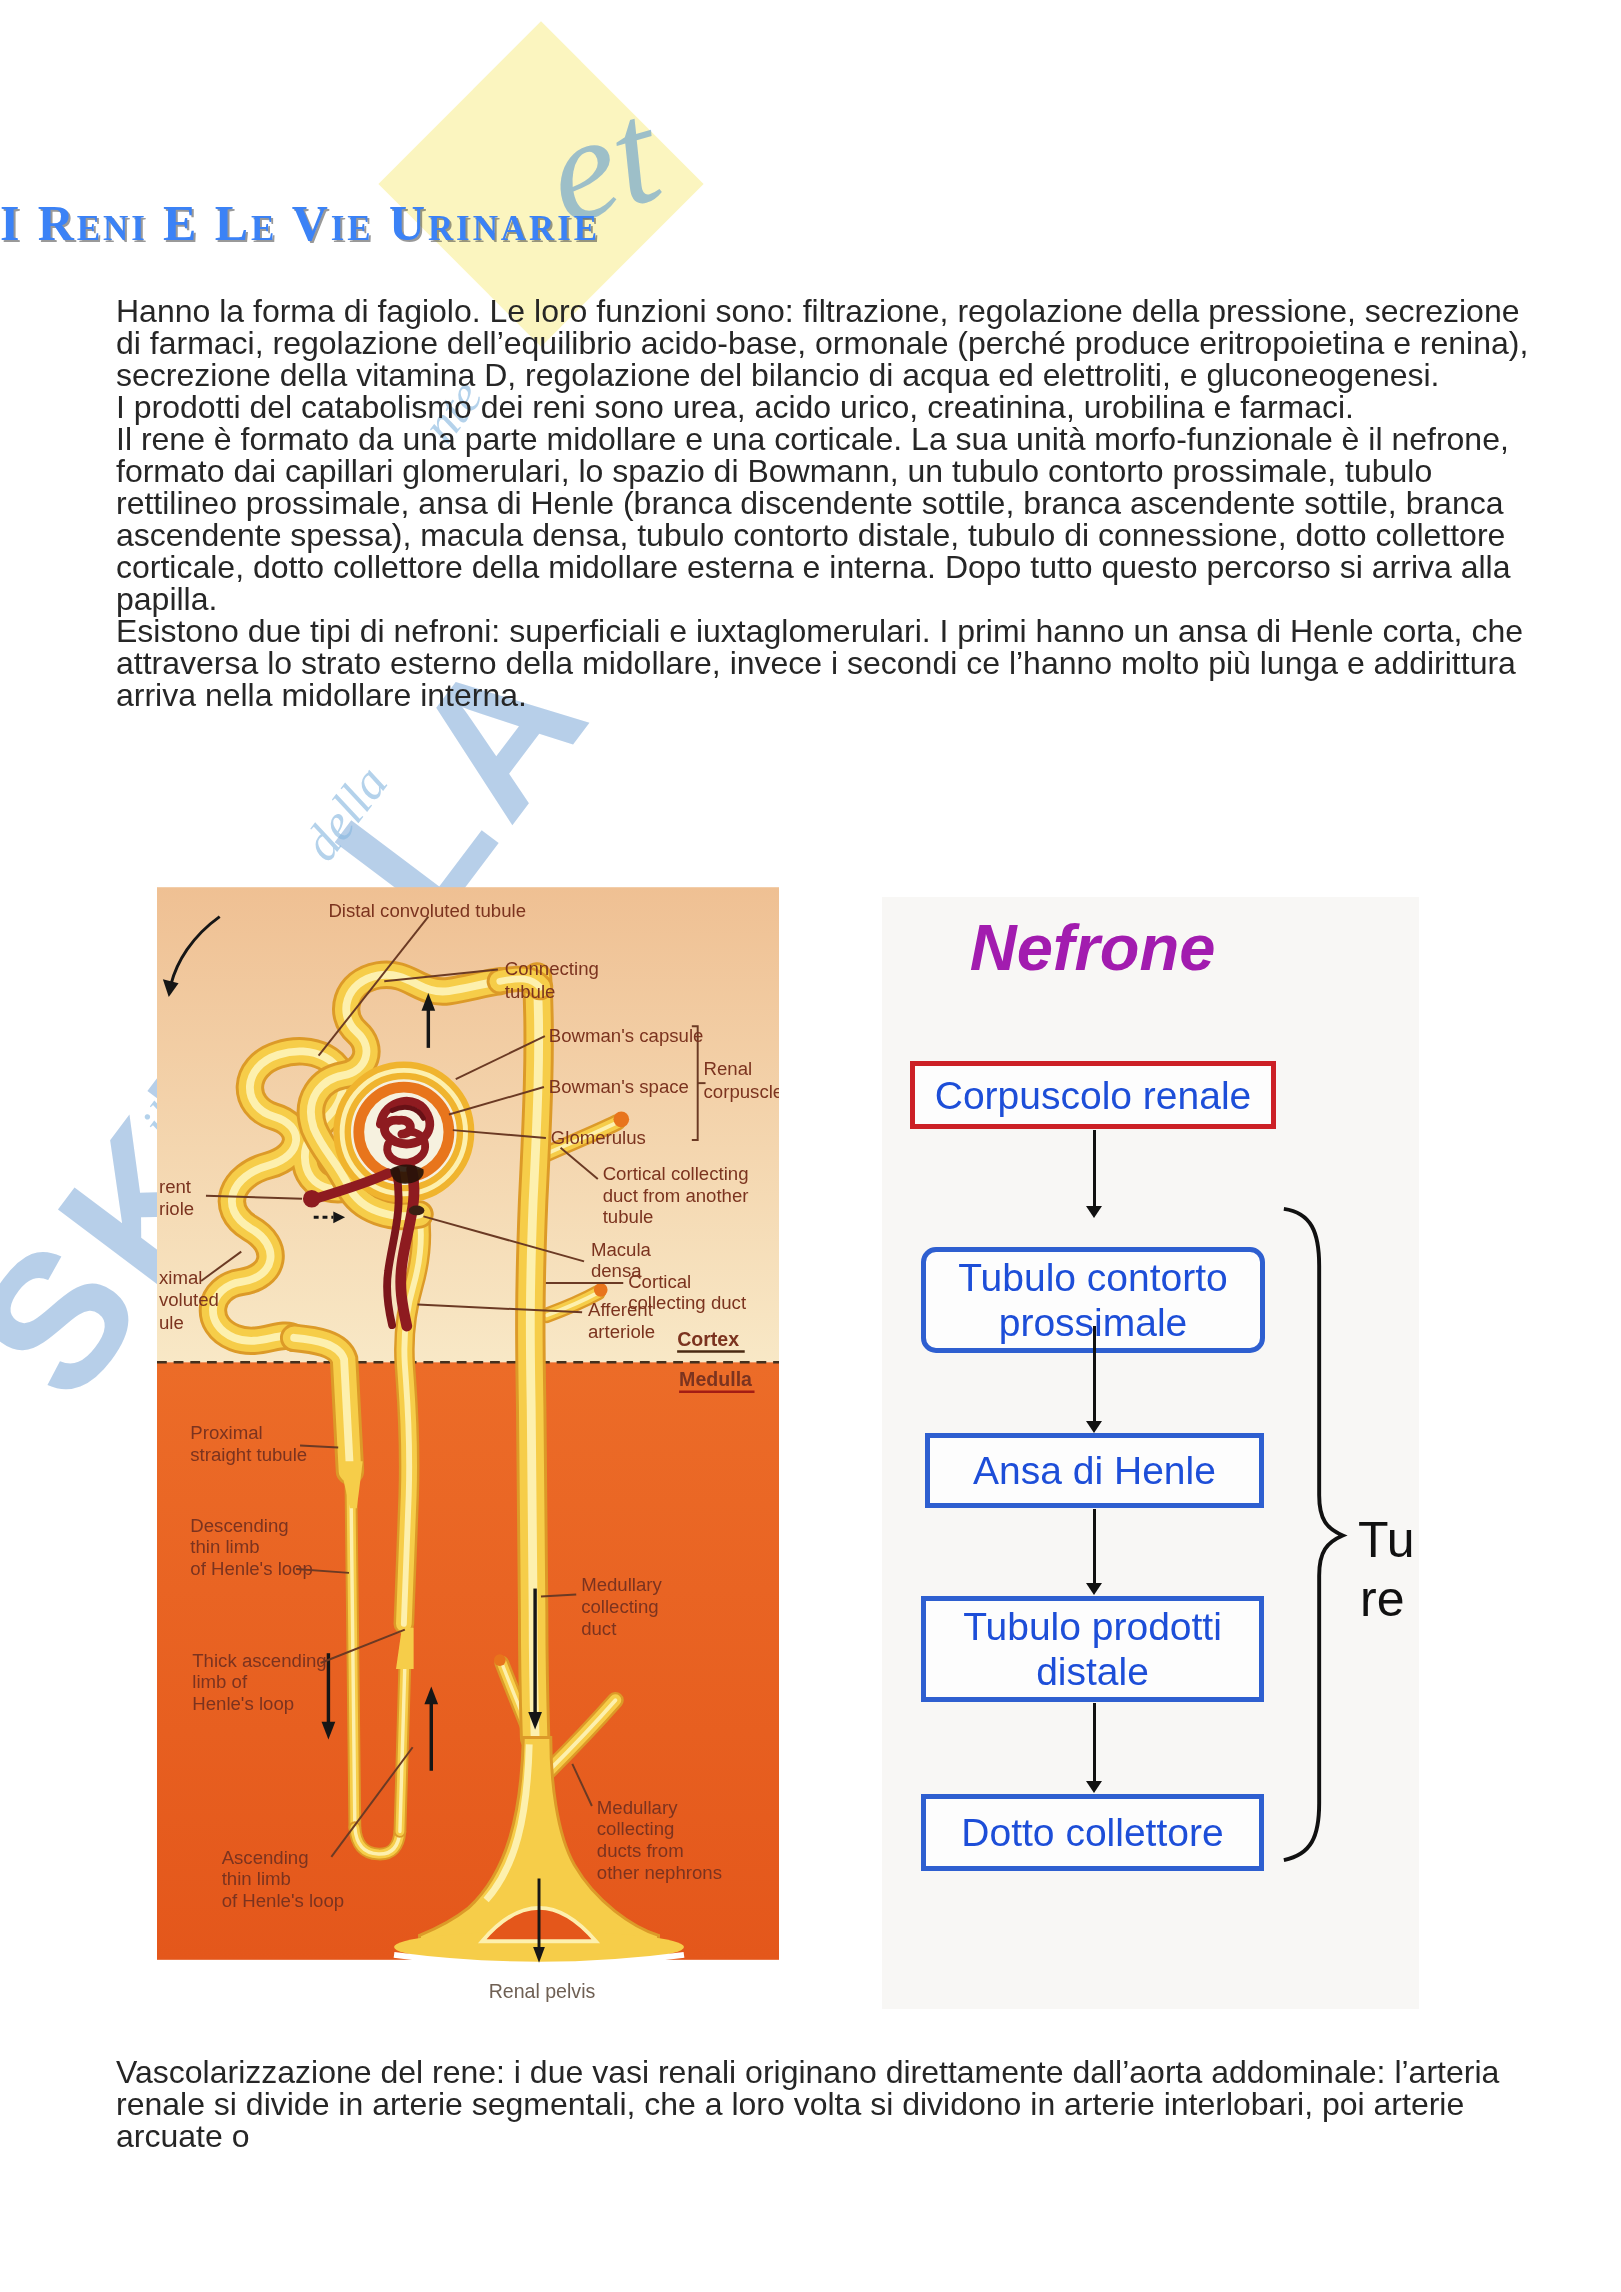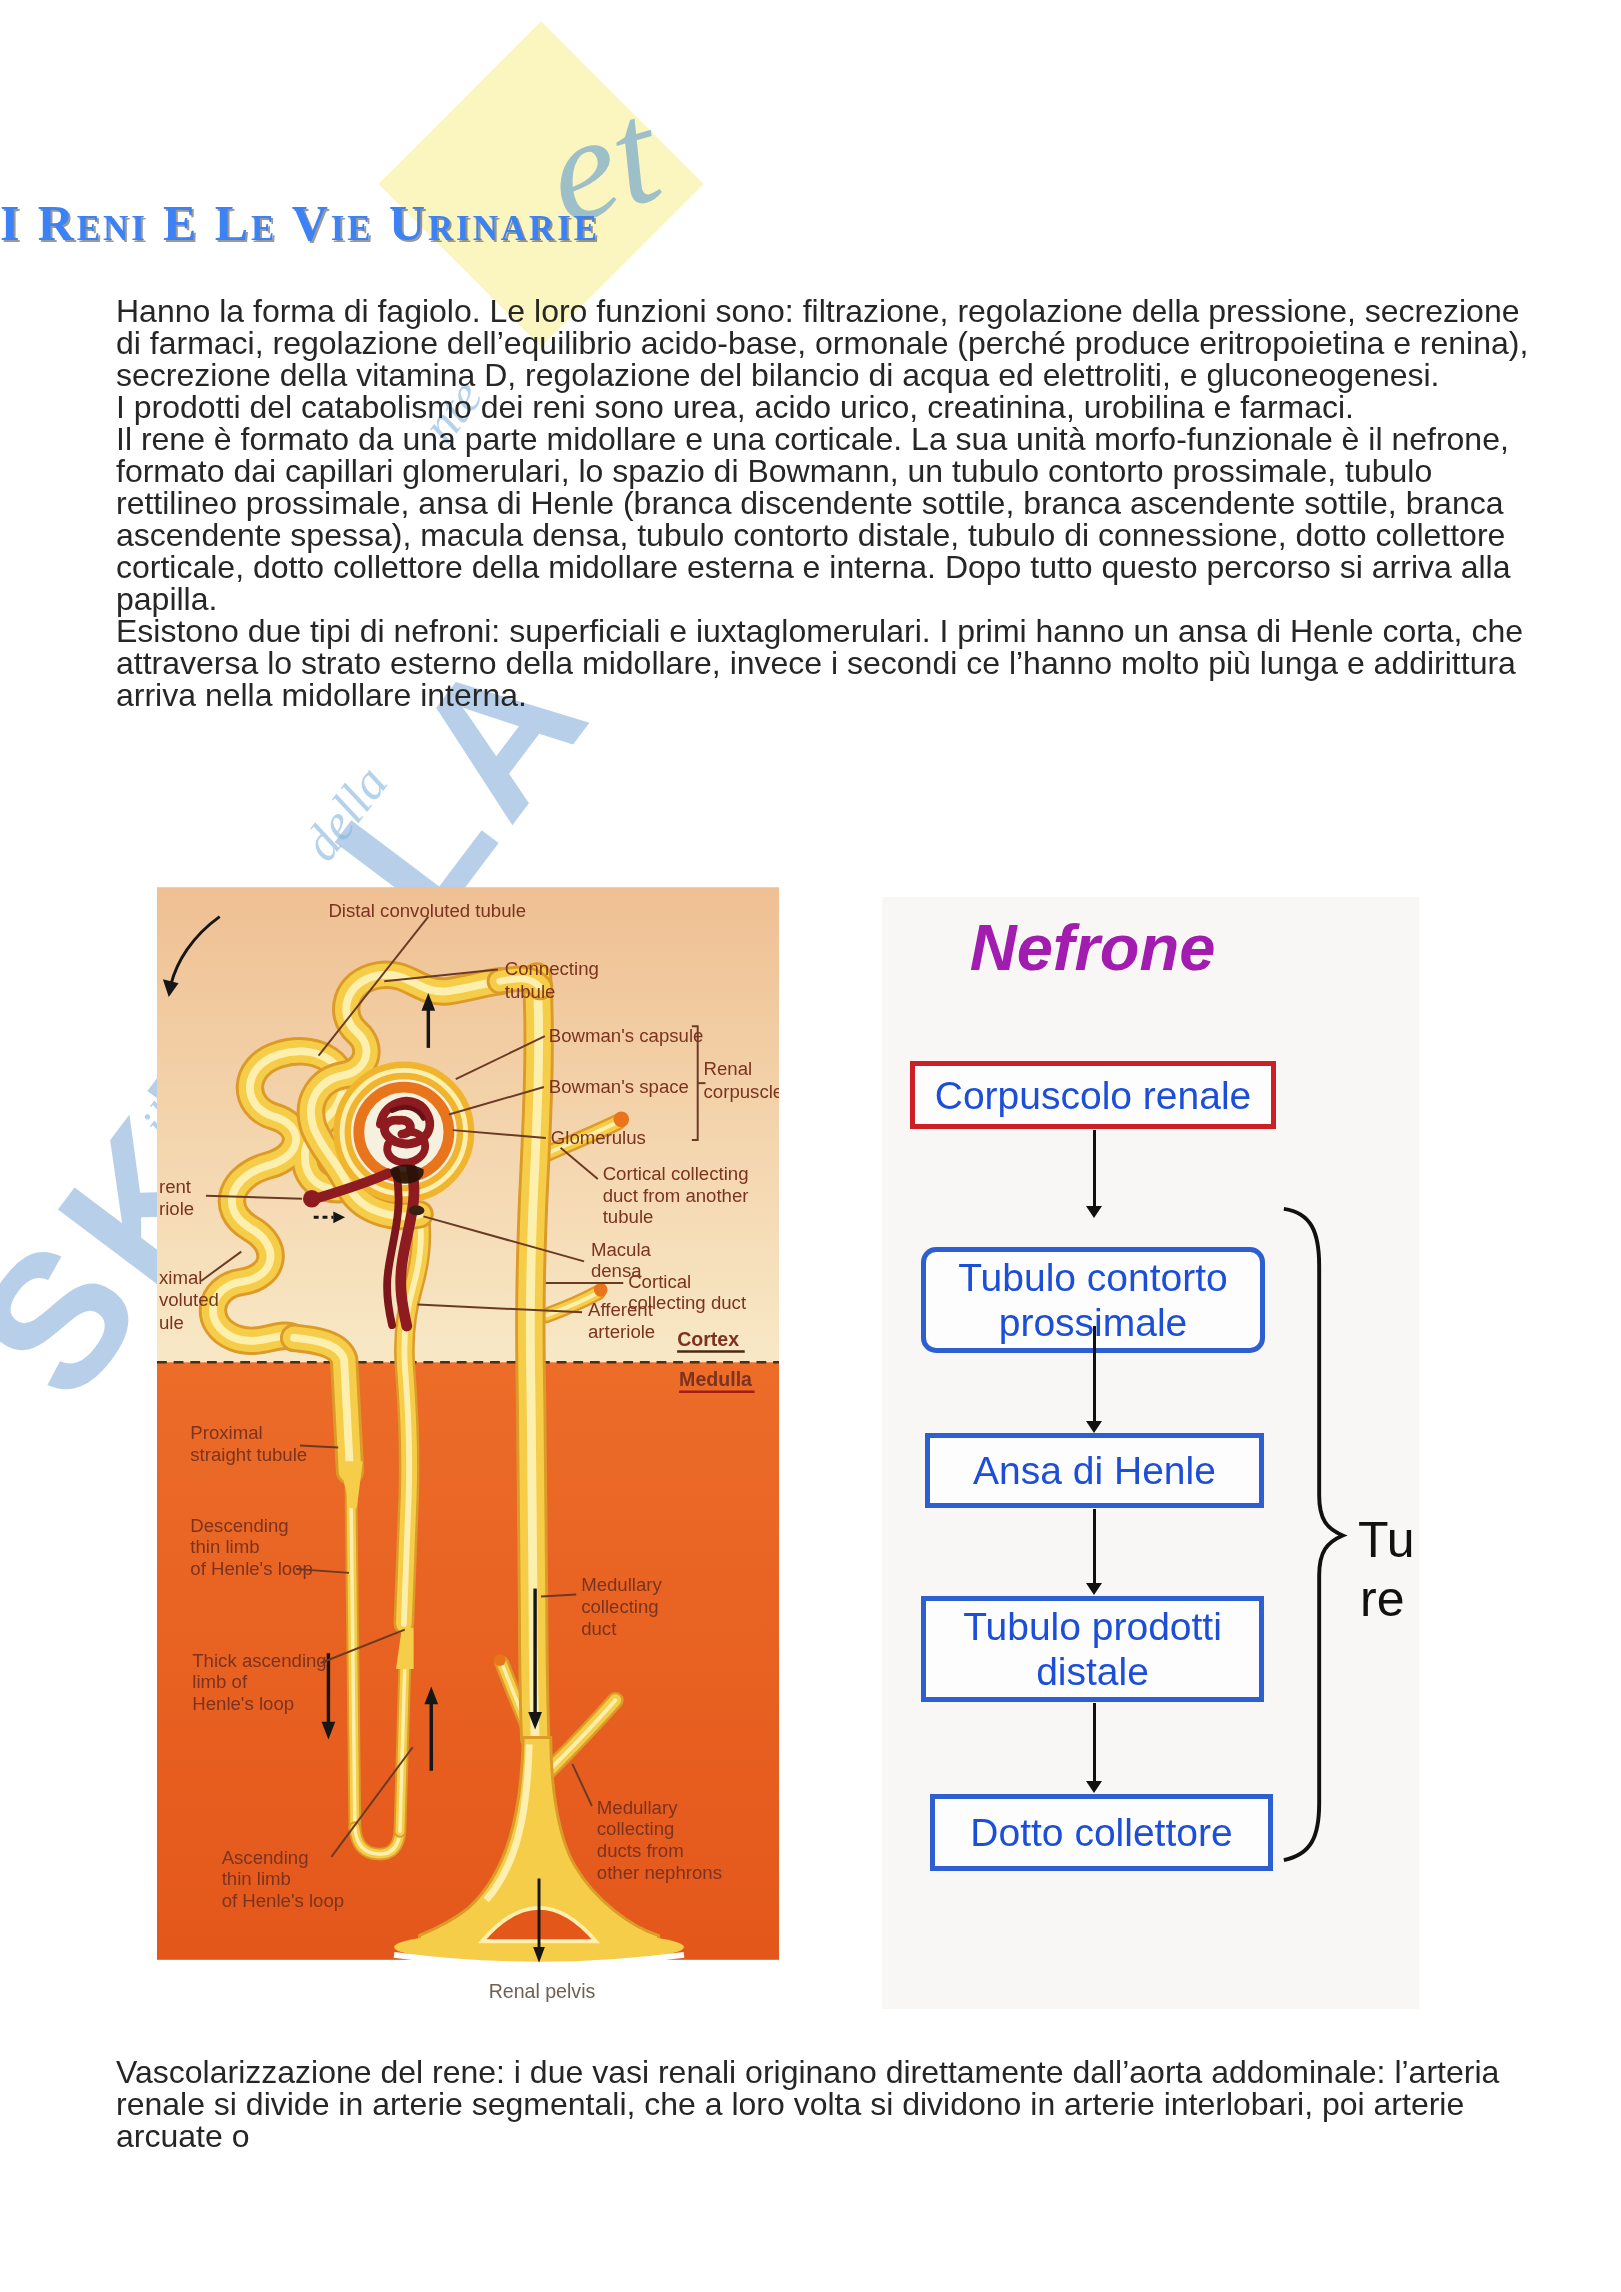--- a/index.html
+++ b/index.html
@@ -262,21 +262,21 @@
 
   <div class="fc-box b-blue" style="left:921px;top:1247px;width:334px;height:96px;border-radius:15px;">Tubulo contorto prossimale</div>
   <div class="fc-arrow" style="top:1326px;height:95px;"></div>
 
   <div class="fc-box b-blue" style="left:925px;top:1433px;width:329px;height:65px;">Ansa di Henle</div>
   <div class="fc-arrow" style="top:1509px;height:74px;"></div>
 
   <div class="fc-box b-blue" style="left:921px;top:1596px;width:333px;height:96px;">Tubulo prodotti distale</div>
   <div class="fc-arrow" style="top:1703px;height:78px;"></div>
 
-  <div class="fc-box b-blue" style="left:921px;top:1794px;width:333px;height:67px;margin-left:9px;">Dotto collettore</div>
+  <div class="fc-box b-blue" style="left:921px;top:1794px;width:333px;height:67px;">Dotto collettore</div>
 
   <svg class="abs" style="left:1274px;top:1201px;" width="108" height="667" viewBox="0 0 110 680">
     <path d="M 10,8 C 38,12 46,32 46,66 L 46,300 C 46,325 54,334 70,341 C 54,348 46,357 46,382 L 46,614 C 46,648 38,666 10,672" stroke="#111" stroke-width="4" fill="none"></path>
   </svg>
   <div class="abs brace-lbl" style="left:1358px;top:1511px;">Tu</div>
   <div class="abs brace-lbl" style="left:1360px;top:1570px;">re</div>
 
   <div class="abs closing">
     <p>Vascolarizzazione del rene: i due vasi renali originano direttamente dall’aorta addominale: l’arteria renale si divide in arterie segmentali, che a loro volta si dividono in arterie interlobari, poi arterie arcuate o</p>
   </div>

